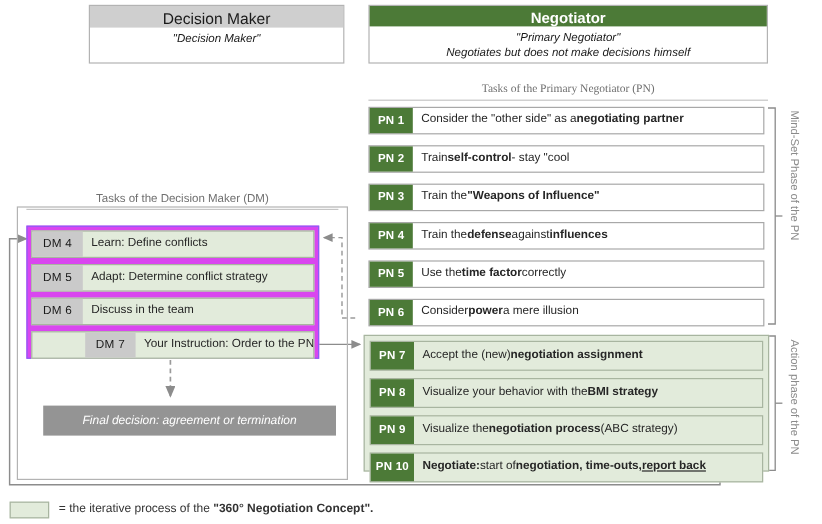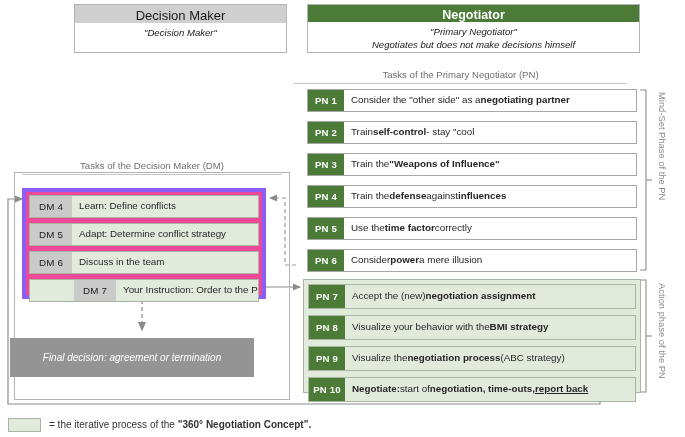--- a/index.html
+++ b/index.html
@@ -53,21 +53,21 @@
   
   .pna-row .badge{width:36px;background:#4c7a37;color:#fff;}
   .pna-row{background:#e2ebdb;border-color:#a8b5a0;}
 
   
   .dm-row{background:#e2ebdb;border-color:#a8b5a0;}
   .dm-row .badge{width:42px;background:#cacaca;color:#1a1a1a;font-weight:400;font-size:9.8px;}
 
   
   .group-dm{
-    border:4px solid #8b5cf6;background:#ec4899;
+    border:1px solid #8b5cf6;background:#d946ef;
   }
   .group-pna{
     border:1px solid #a8b5a0;background:#e2ebdb;
   }
 
   
   .final-bar{
     background:#949494;color:#ffffff;font-style:italic;font-size:10px;
     display:flex;align-items:center;justify-content:center;
   }
@@ -161,23 +161,23 @@
         <div class="badge">DM 6</div>
         <div class="txt">Discuss in the team</div>
       </div>
       <div class="row dm-row" style="margin-bottom: 0px; padding-left: 44px;">
         <div class="badge">DM 7</div>
         <div class="txt">Your Instruction: Order to the PN</div>
       </div>
     </div>
 </div>
 
-<div class="abs final-bar" style="left:10px;top:338px;width:244px;height:39px;">Final decision: agreement or termination</div>
-
-<div class="abs sect-title" style="left:294px;top:69px;width:333px;">Tasks of the Primary Negotiator (PN)</div>
+<div class="abs final-bar" style="left:36px;top:338px;width:244px;height:25px;">Final decision: agreement or termination</div>
+
+<div class="abs sect-title" style="left:307px;top:69px;width:333px;font-family:Liberation Serif, serif;">Tasks of the Primary Negotiator (PN)</div>
 
 <div class="abs" id="pn-mindset-rows" style="left:307px;top:89px;width:330px;height:182px;">
     <div class="row pn-row" style="margin-bottom: 9px;">
       <div class="badge">PN 1</div>
       <div class="txt">Consider the "other side" as a <b>negotiating partner</b></div>
     </div>
     <div class="row pn-row" style="margin-bottom: 9px;">
       <div class="badge">PN 2</div>
       <div class="txt">Train <b>self-control</b> - stay "cool</div>
     </div>

